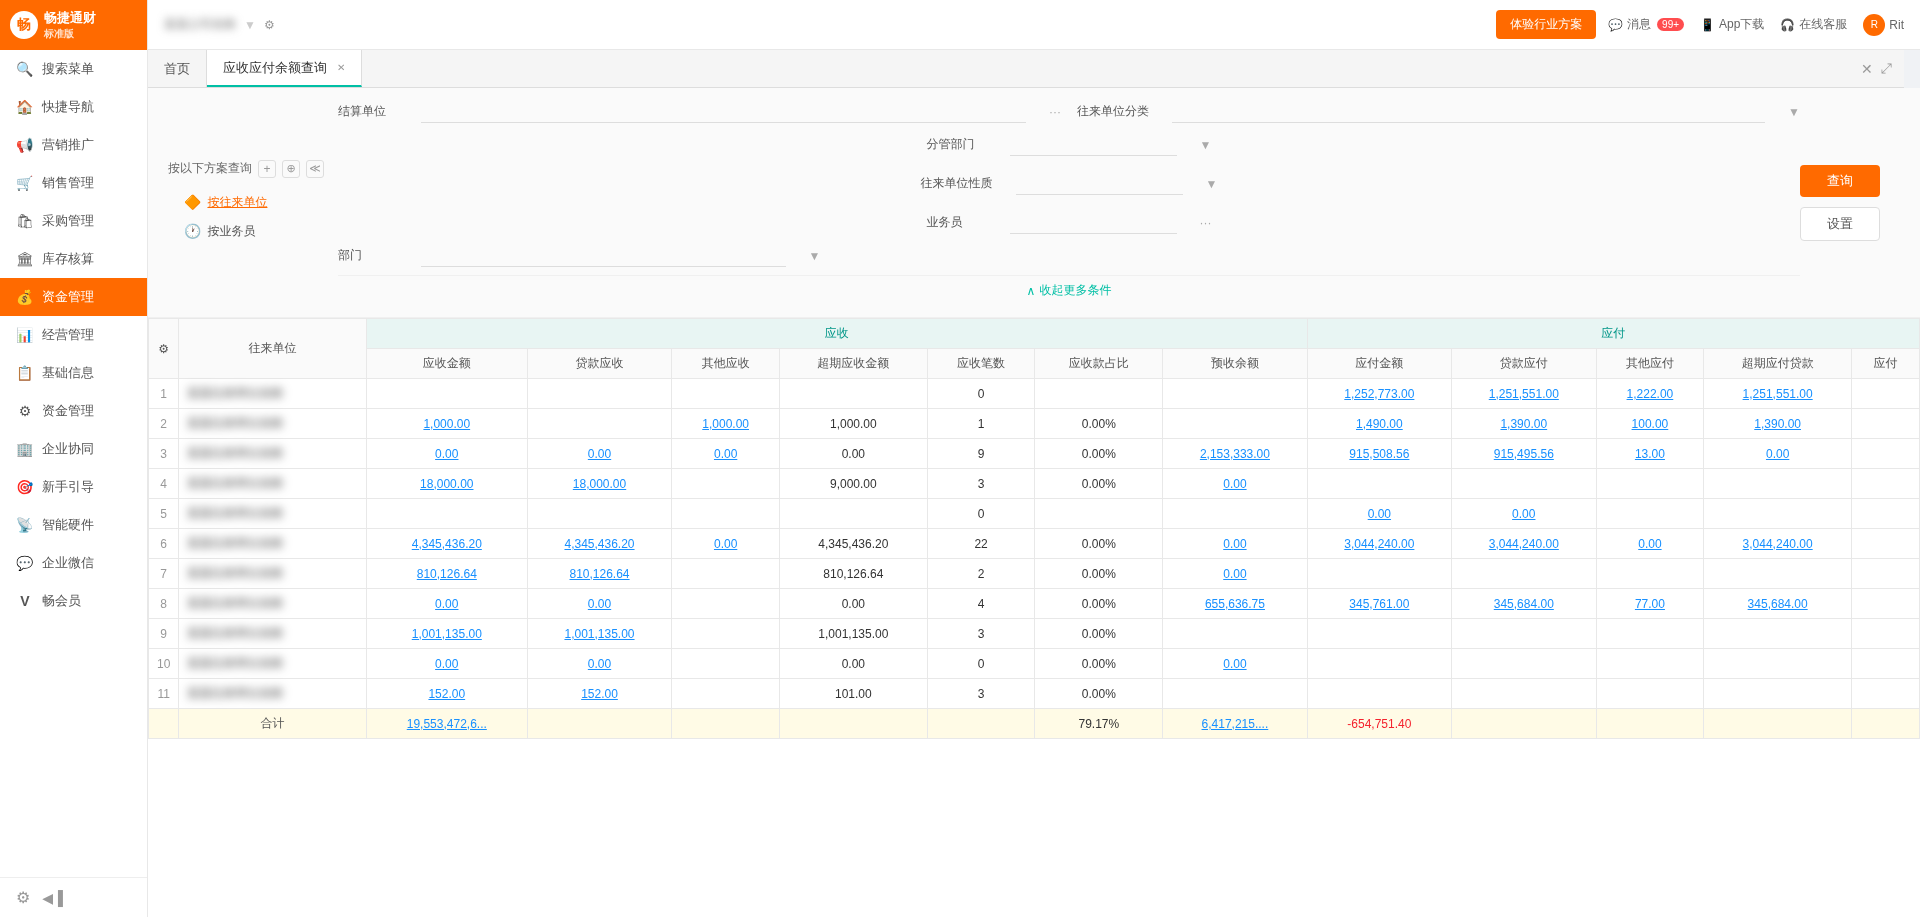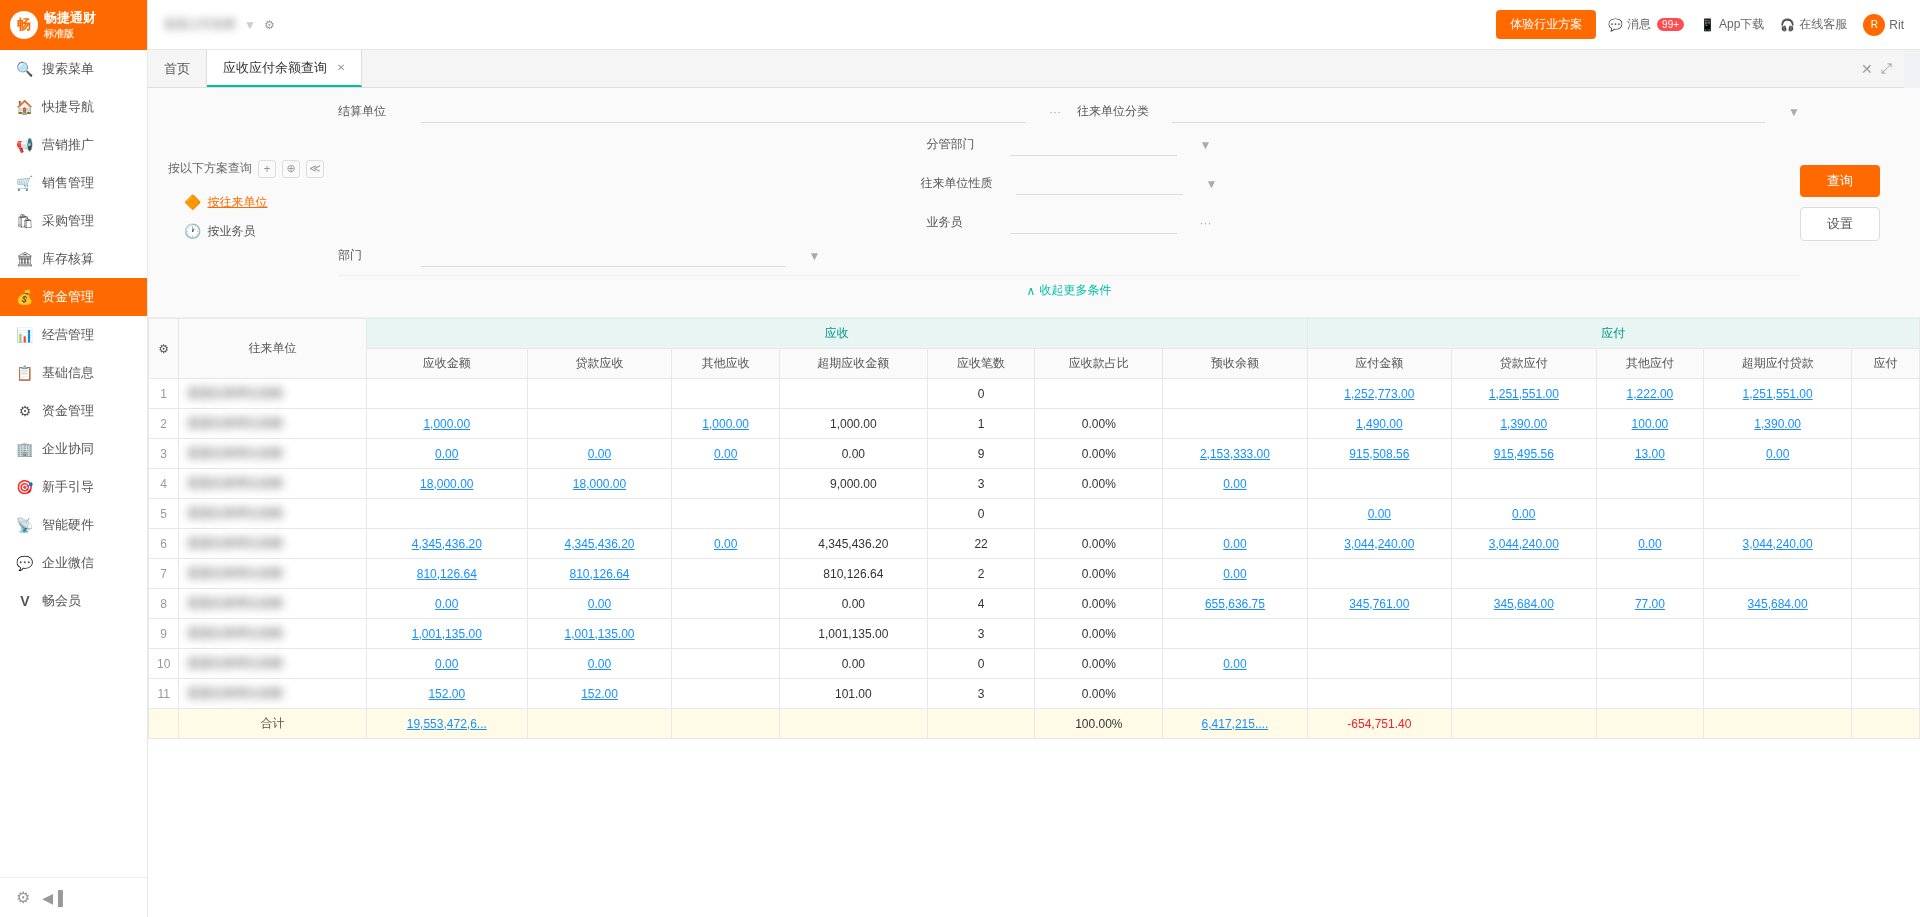--- a/index.html
+++ b/index.html
@@ -555,21 +555,21 @@
           </tbody>
         <tfoot>
           <tr>
             <td></td>
             <td class="total-label">合计</td>
             <td class="link">19,553,472,6...</td>
             <td></td>
             <td></td>
             <td></td>
             <td></td>
-            <td>100.00%</td>
+            <td>79.17%</td>
             <td class="link">6,417,215....</td>
             <td style="color:#f5222d;">-654,751.40</td>
             <td></td>
             <td></td>
             <td></td>
             <td></td>
           </tr>
         </tfoot>
       </table>
     </div>

